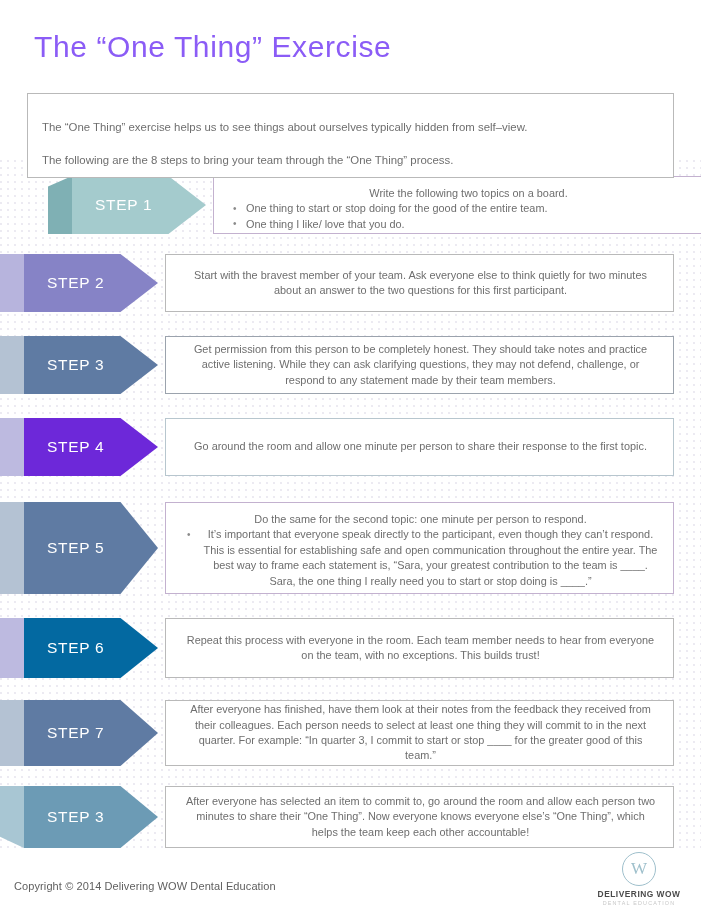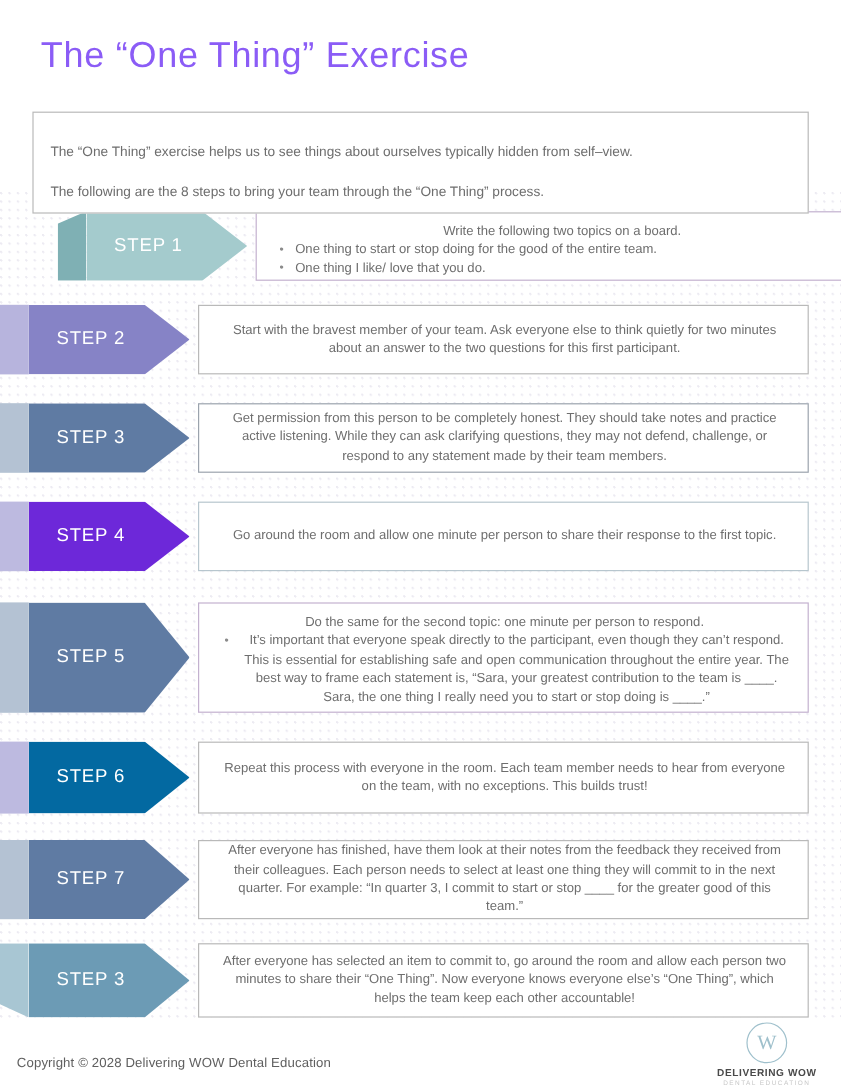--- a/index.html
+++ b/index.html
@@ -306,21 +306,21 @@
           <div class="chevron" style="background: rgb(108, 155, 181);">
             <span class="step-label">STEP 3</span>
           </div>
         </div>
         <div class="text-box centered" style="border-color: rgb(185, 185, 185);">
           <div class="body-line">After everyone has selected an item to commit to, go around the room and allow each person two minutes to share their “One Thing”. Now everyone knows everyone else’s “One Thing”, which helps the team keep each other accountable!</div>
         </div>
       </div>
     </div>
 
-  <div class="footer-copy">Copyright © 2028 Delivering WOW Dental Education</div>
+  <div class="footer-copy">Copyright © 2014 Delivering WOW Dental Education</div>
 
   <div class="logo">
     <div class="logo-mark">W</div>
     <div class="logo-name">DELIVERING WOW</div>
     <div class="logo-tag">DENTAL EDUCATION</div>
   </div>
 
 </div>
 
 </body></html>

